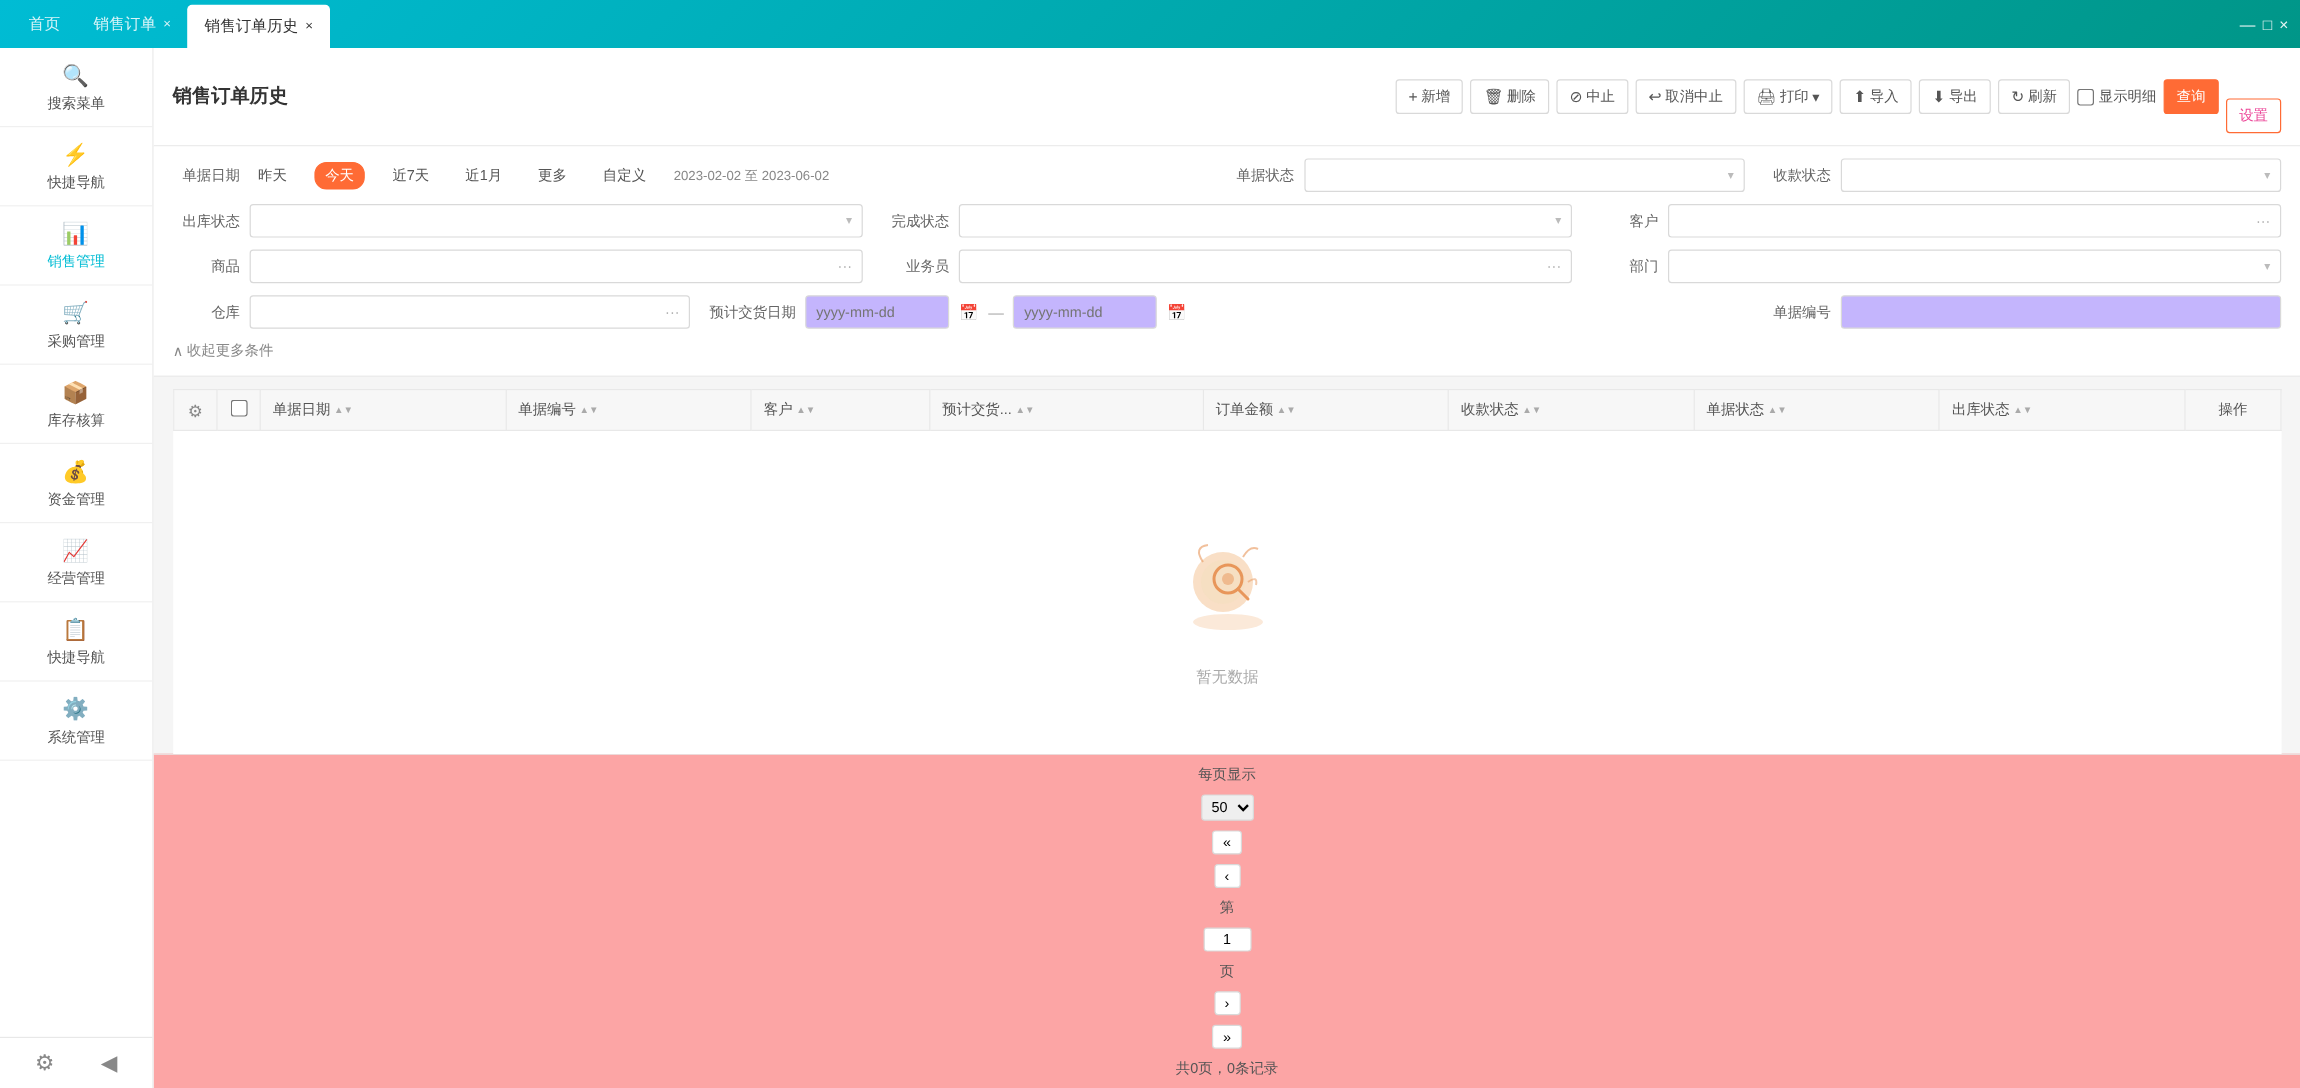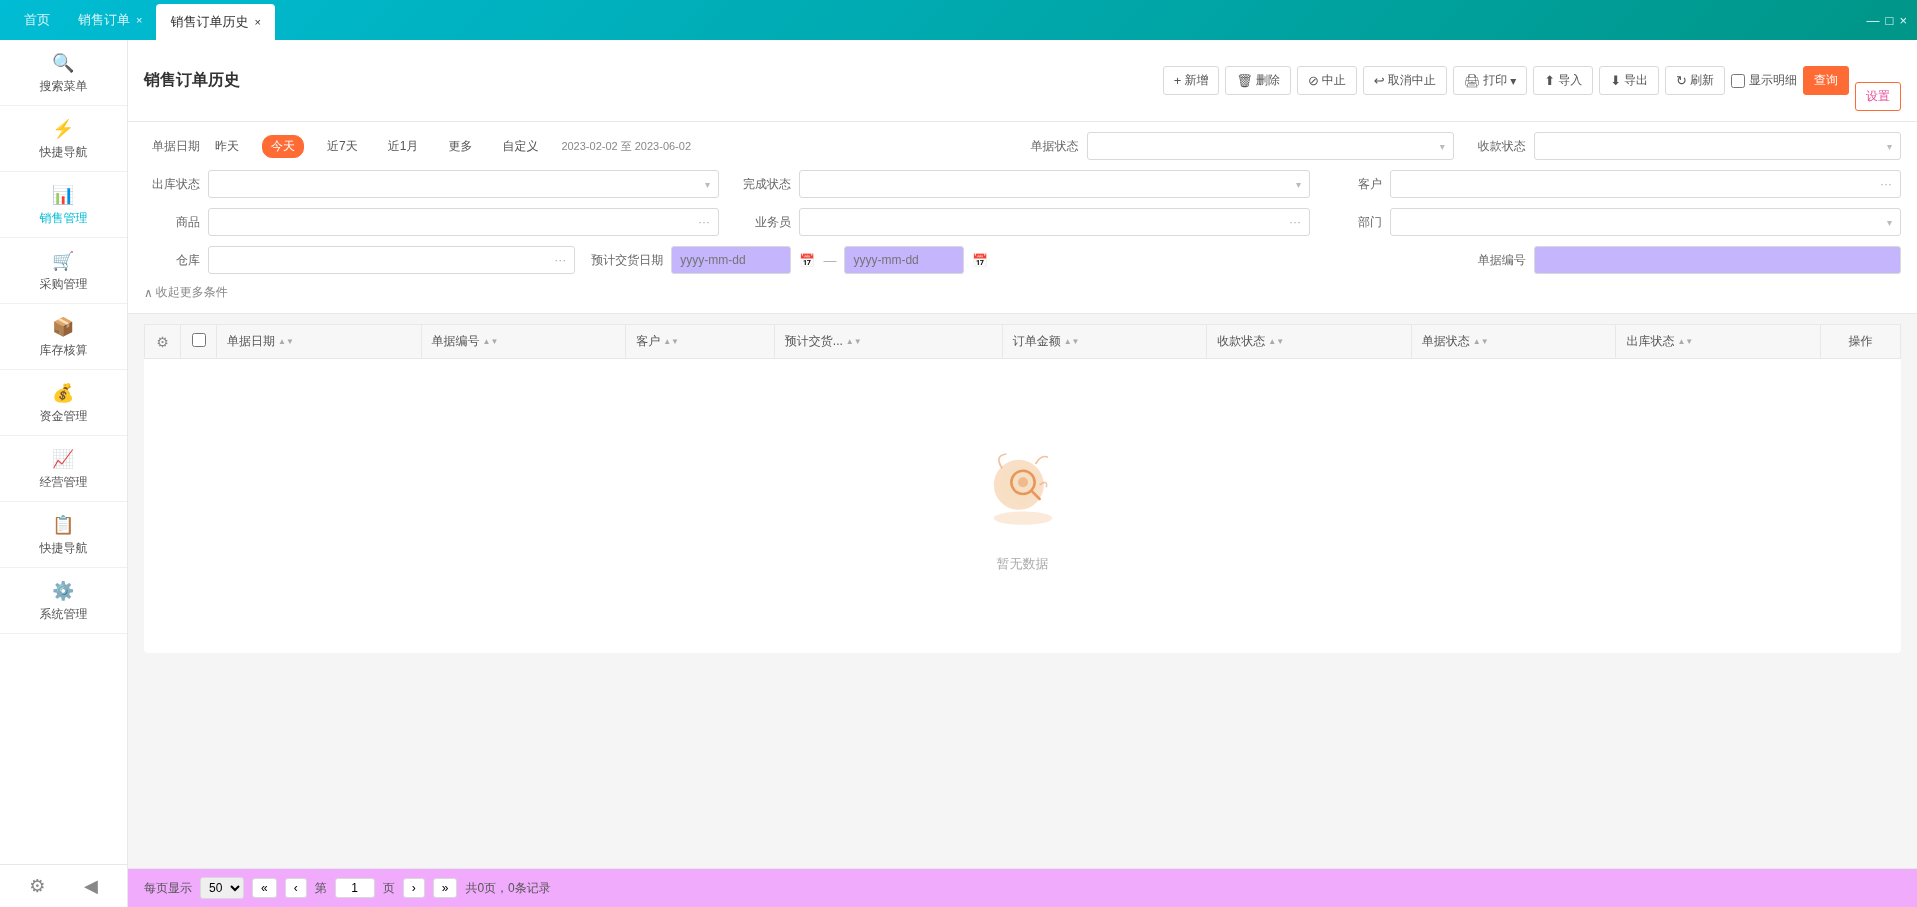--- a/index.html
+++ b/index.html
@@ -61,21 +61,21 @@
     .data-table { width: 100%; border-collapse: collapse; background: #fff; border-radius: 4px; }
     .data-table th { background: #f7f7f7; border: 1px solid #e8e8e8; padding: 8px 10px; font-size: 12px; color: #555; font-weight: normal; white-space: nowrap; }
     .data-table td { border: 1px solid #e8e8e8; padding: 8px 10px; font-size: 12px; color: #333; }
     .table-settings-icon { color: #888; cursor: pointer; font-size: 14px; }
     .col-sort { display: flex; align-items: center; gap: 3px; cursor: pointer; }
     .sort-arrows { display: flex; flex-direction: column; font-size: 8px; color: #aaa; line-height: 1; }
     .empty-state { text-align: center; padding: 80px 20px; }
     .empty-text { color: #aaa; font-size: 13px; }
 
     
-    .table-footer { background: #f0abfc; border-top: 1px solid #e8e8e8; padding: 8px 16px; display: flex; align-items: center; justify-content: flex-start; gap: 8px; font-size: 12px; color: #555; flex-shrink: 0; }
+    .table-footer { background: #fca5a5; border-top: 1px solid #e8e8e8; padding: 8px 16px; display: flex; align-items: center; justify-content: flex-start; gap: 8px; font-size: 12px; color: #555; flex-shrink: 0; flex-direction: column; }
     .pagination-btn { padding: 2px 8px; border: 1px solid #d9d9d9; border-radius: 3px; cursor: pointer; background: #fff; font-size: 12px; }
     .pagination-btn:disabled { color: #ccc; cursor: not-allowed; }
     .page-input { width: 40px; border: 1px solid #d9d9d9; border-radius: 3px; text-align: center; padding: 2px 4px; font-size: 12px; }
     .per-page-select { border: 1px solid #d9d9d9; border-radius: 3px; padding: 2px 4px; font-size: 12px; cursor: pointer; }
 
     
     .empty-illustration { width: 100px; height: 100px; margin: 0 auto 16px; position: relative; }
     .empty-illustration svg { width: 100%; height: 100%; }
 
     

